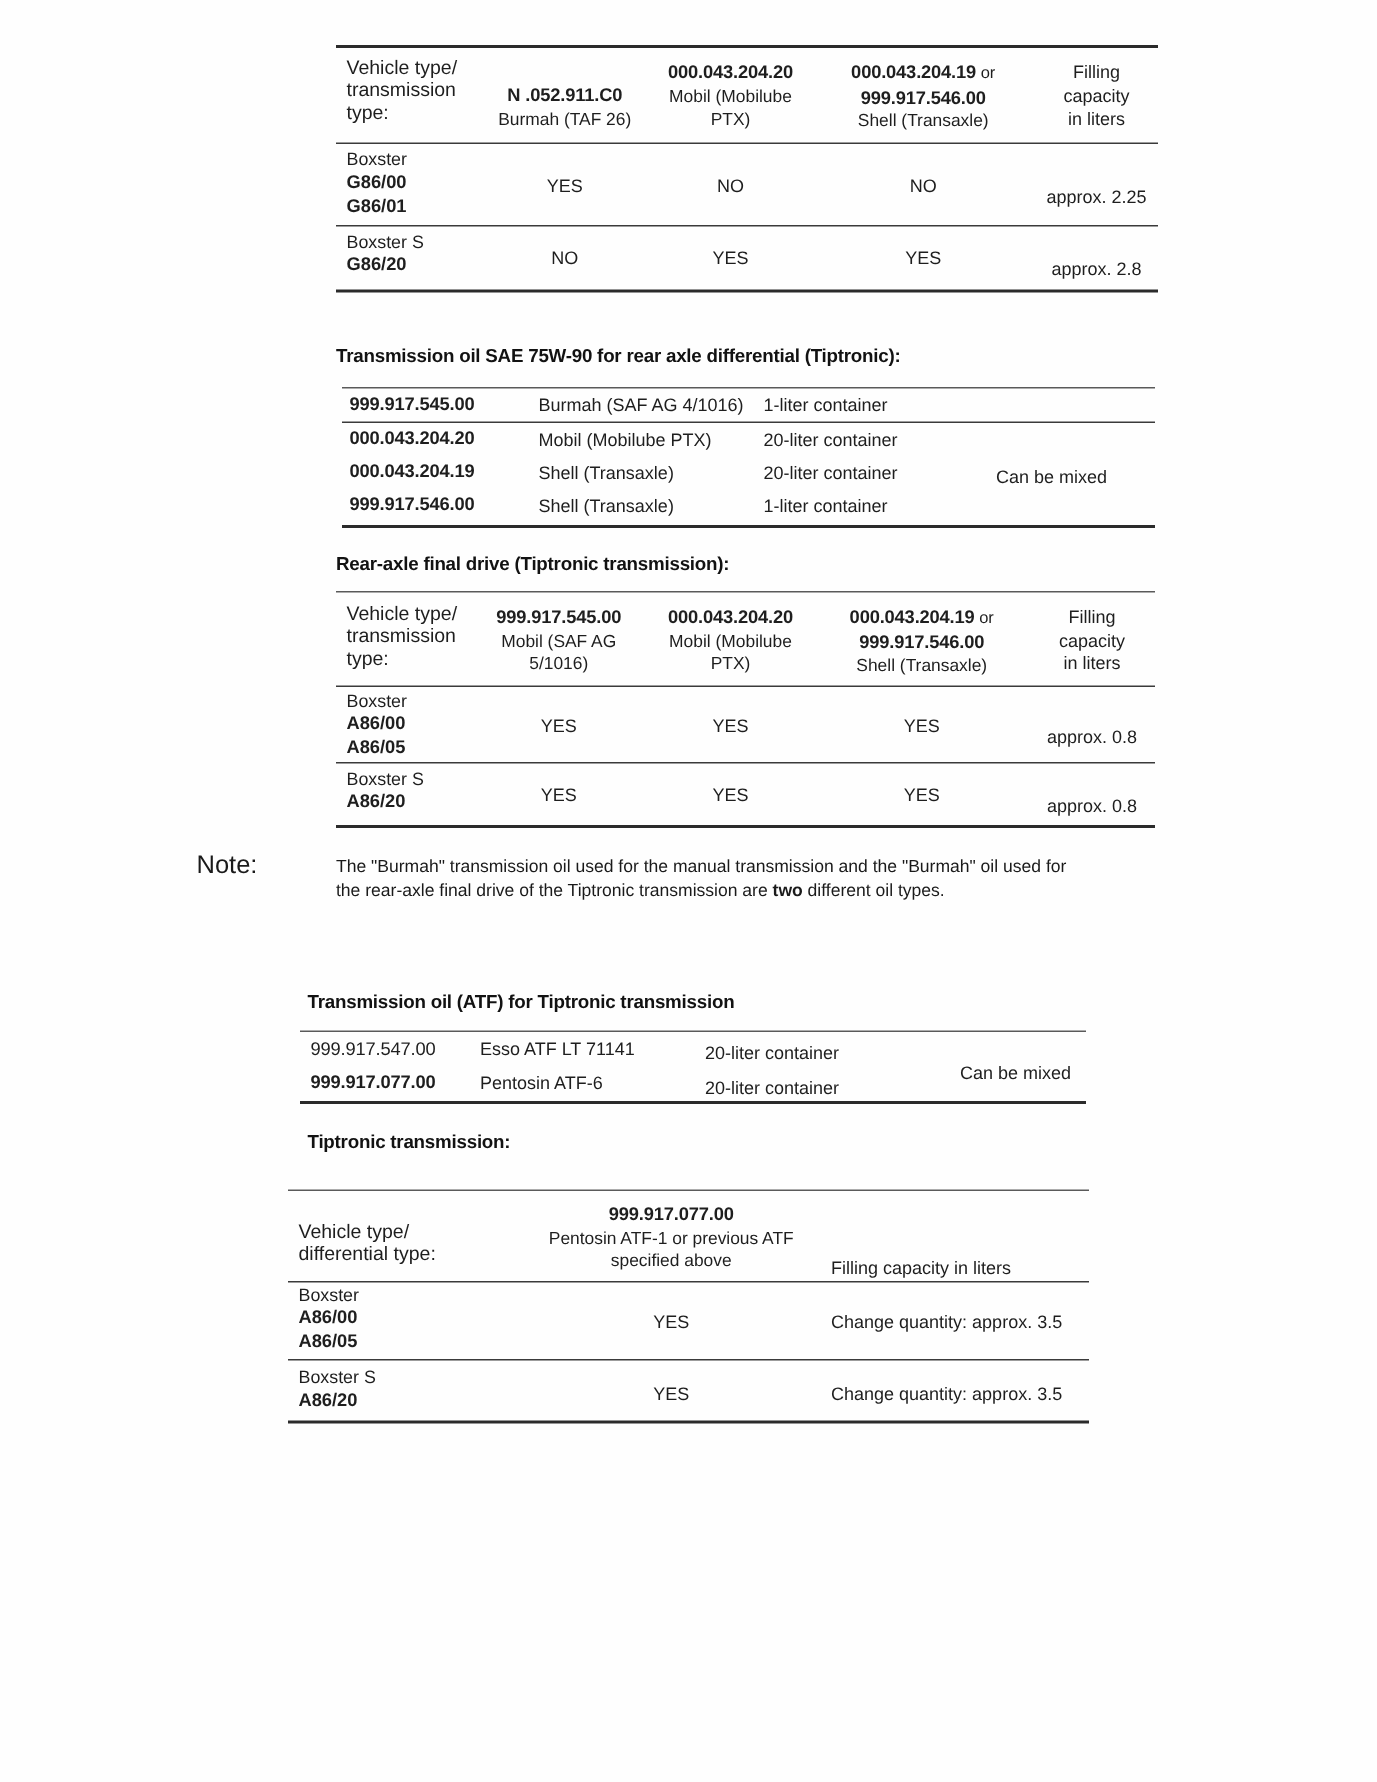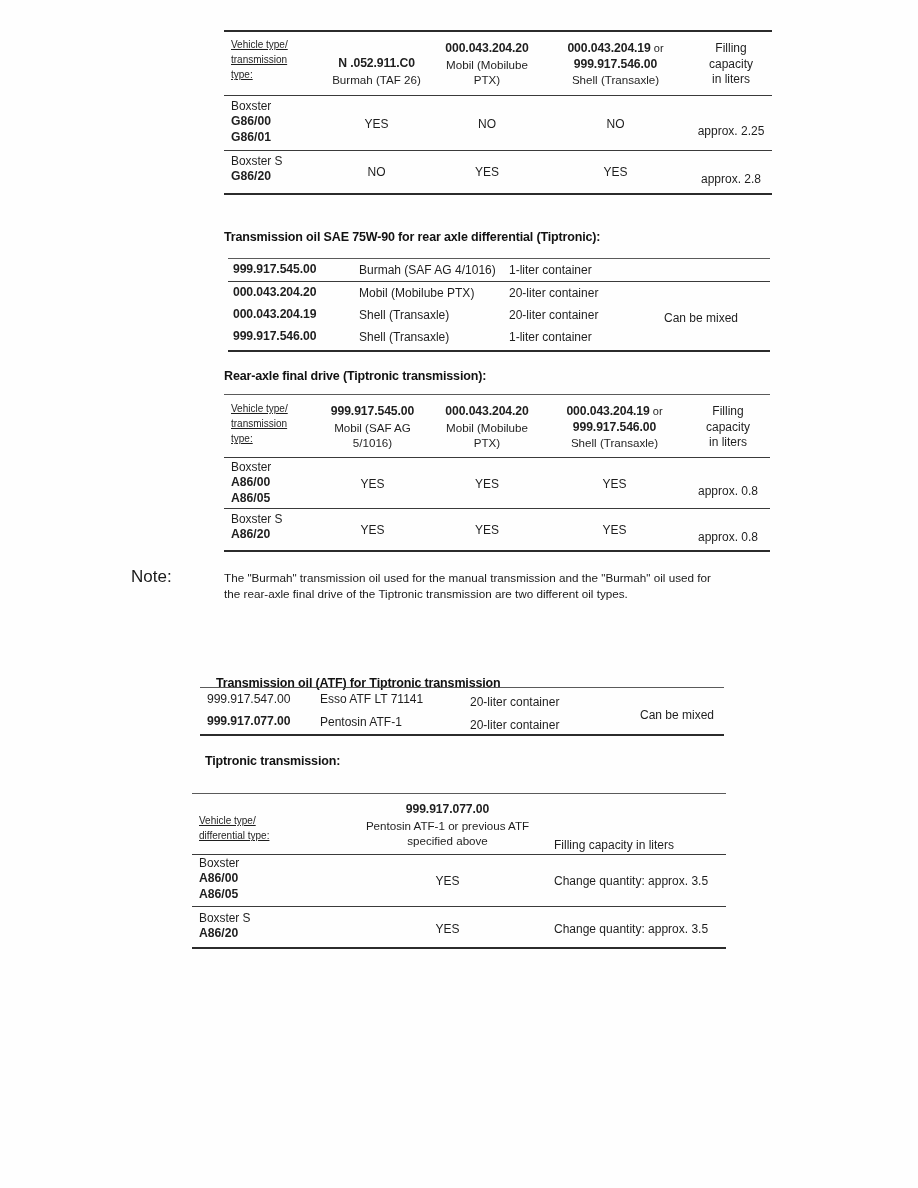--- a/index.html
+++ b/index.html
@@ -63,42 +63,41 @@
     font-weight: normal;
     font-size: 11.6px;
   }
   .orword {
     font-weight: normal;
     font-size: 11px;
     text-align: center;
   }
 
   .vt-label {
-    font-size: 10px;
+    font-size: 13px;
     line-height: 15.2px;
-    text-decoration: underline;
   }
   .model {
     font-size: 11.9px;
     line-height: 15.4px;
   }
   .model .code { font-weight: bold; font-size: 12.2px; }
 
   
   .note-label {
     position: absolute;
     font-size: 17px;
   }
   .note-body {
     position: absolute;
     font-size: 11.7px;
     line-height: 15.5px;
     width: 505px;
   }
-  .note-body b { font-weight: normal; }
+  .note-body b { font-weight: bold; }
 
   .nowrap { white-space: nowrap; }
 </style>
 </head>
 <body>
 
 <div class="page">
 
   <div>
     <div class="rule thick" style="left:224px; top:30px; width:548px;"></div>
@@ -265,33 +264,33 @@
 
   <div>
     <div class="note-label" style="left:131px; top:567px;">Note:</div>
     <div class="note-body" style="left:224px; top:570px;">
       <span>The "Burmah" transmission oil used for the manual transmission and the "Burmah" oil used for the</span>
       <span>rear-axle final drive of the Tiptronic transmission are </span><b>two</b><span> different oil types.</span>
     </div>
   </div>
 
   <div>
-    <div class="blk section-heading" style="left:216px; top:661px;margin-top:15px;">Transmission oil (ATF) for Tiptronic transmission</div>
+    <div class="blk section-heading" style="left:205px; top:661px;">Transmission oil (ATF) for Tiptronic transmission</div>
 
     <div class="rule thin" style="left:200px; top:687px; width:524px;"></div>
 
     <div>
       <div class="cell l pn light" style="left:207px; top:692px;">999.917.547.00</div>
       <div class="cell l" style="left:320px; top:692px;">Esso ATF LT 71141</div>
       <div class="cell l" style="left:470px; top:695px;">20-liter container</div>
     </div>
 
     <div>
       <div class="cell l pn" style="left:207px; top:714px;">999.917.077.00</div>
-      <div class="cell l" style="left:320px; top:715px;">Pentosin ATF-1</div>
+      <div class="cell l" style="left:320px; top:715px;">Pentosin ATF-6</div>
       <div class="cell l" style="left:470px; top:718px;">20-liter container</div>
     </div>
 
     <div class="cell l" style="left:640px; top:708px;">Can be mixed</div>
 
     <div class="rule thick" style="left:200px; top:734px; width:524px;"></div>
   </div>
 
   <div>
     <div class="blk section-heading" style="left:205px; top:754px;">Tiptronic transmission:</div>

